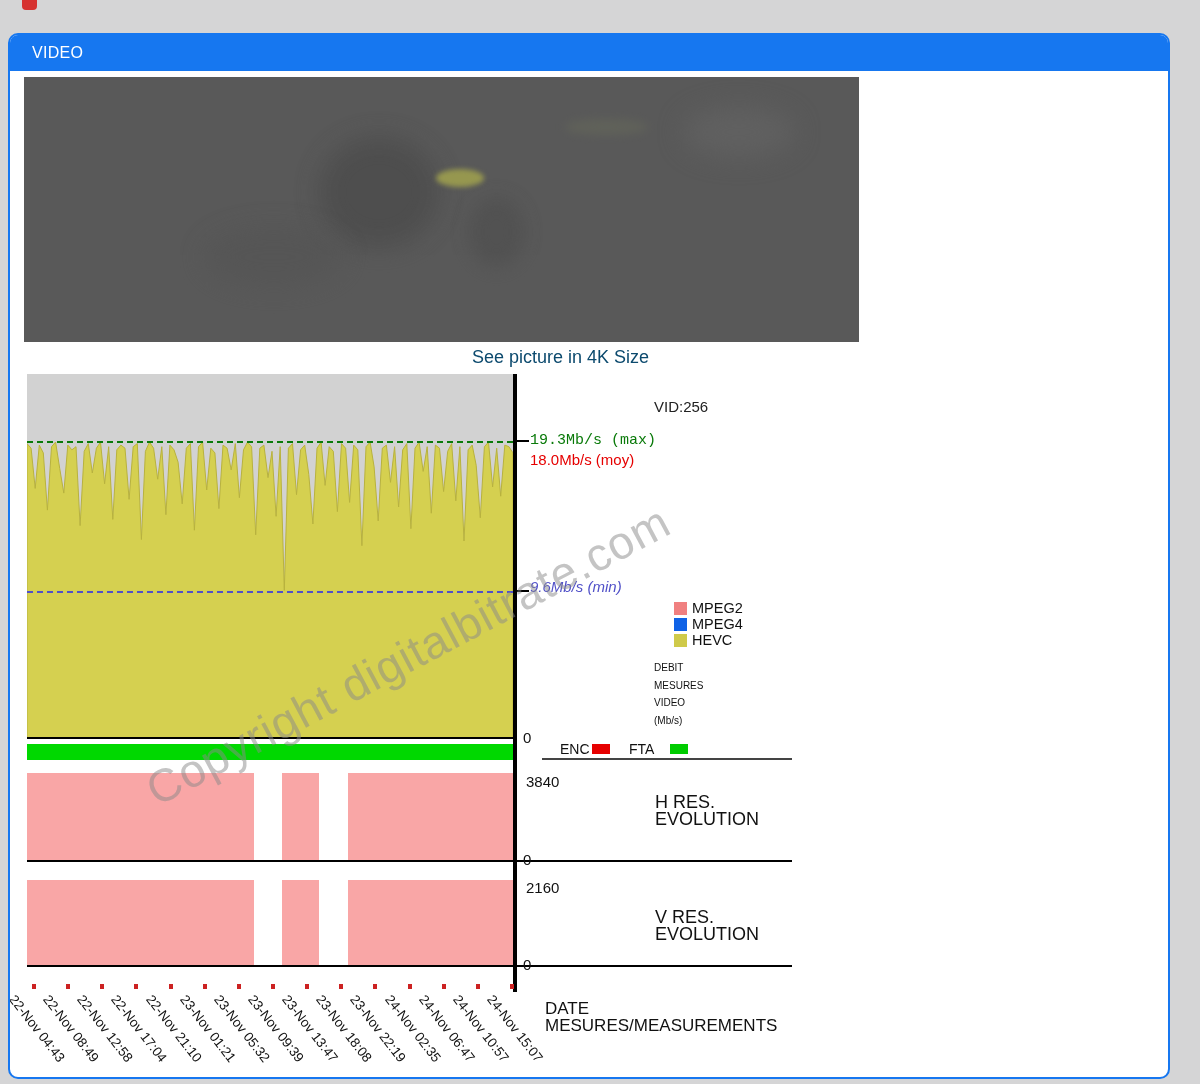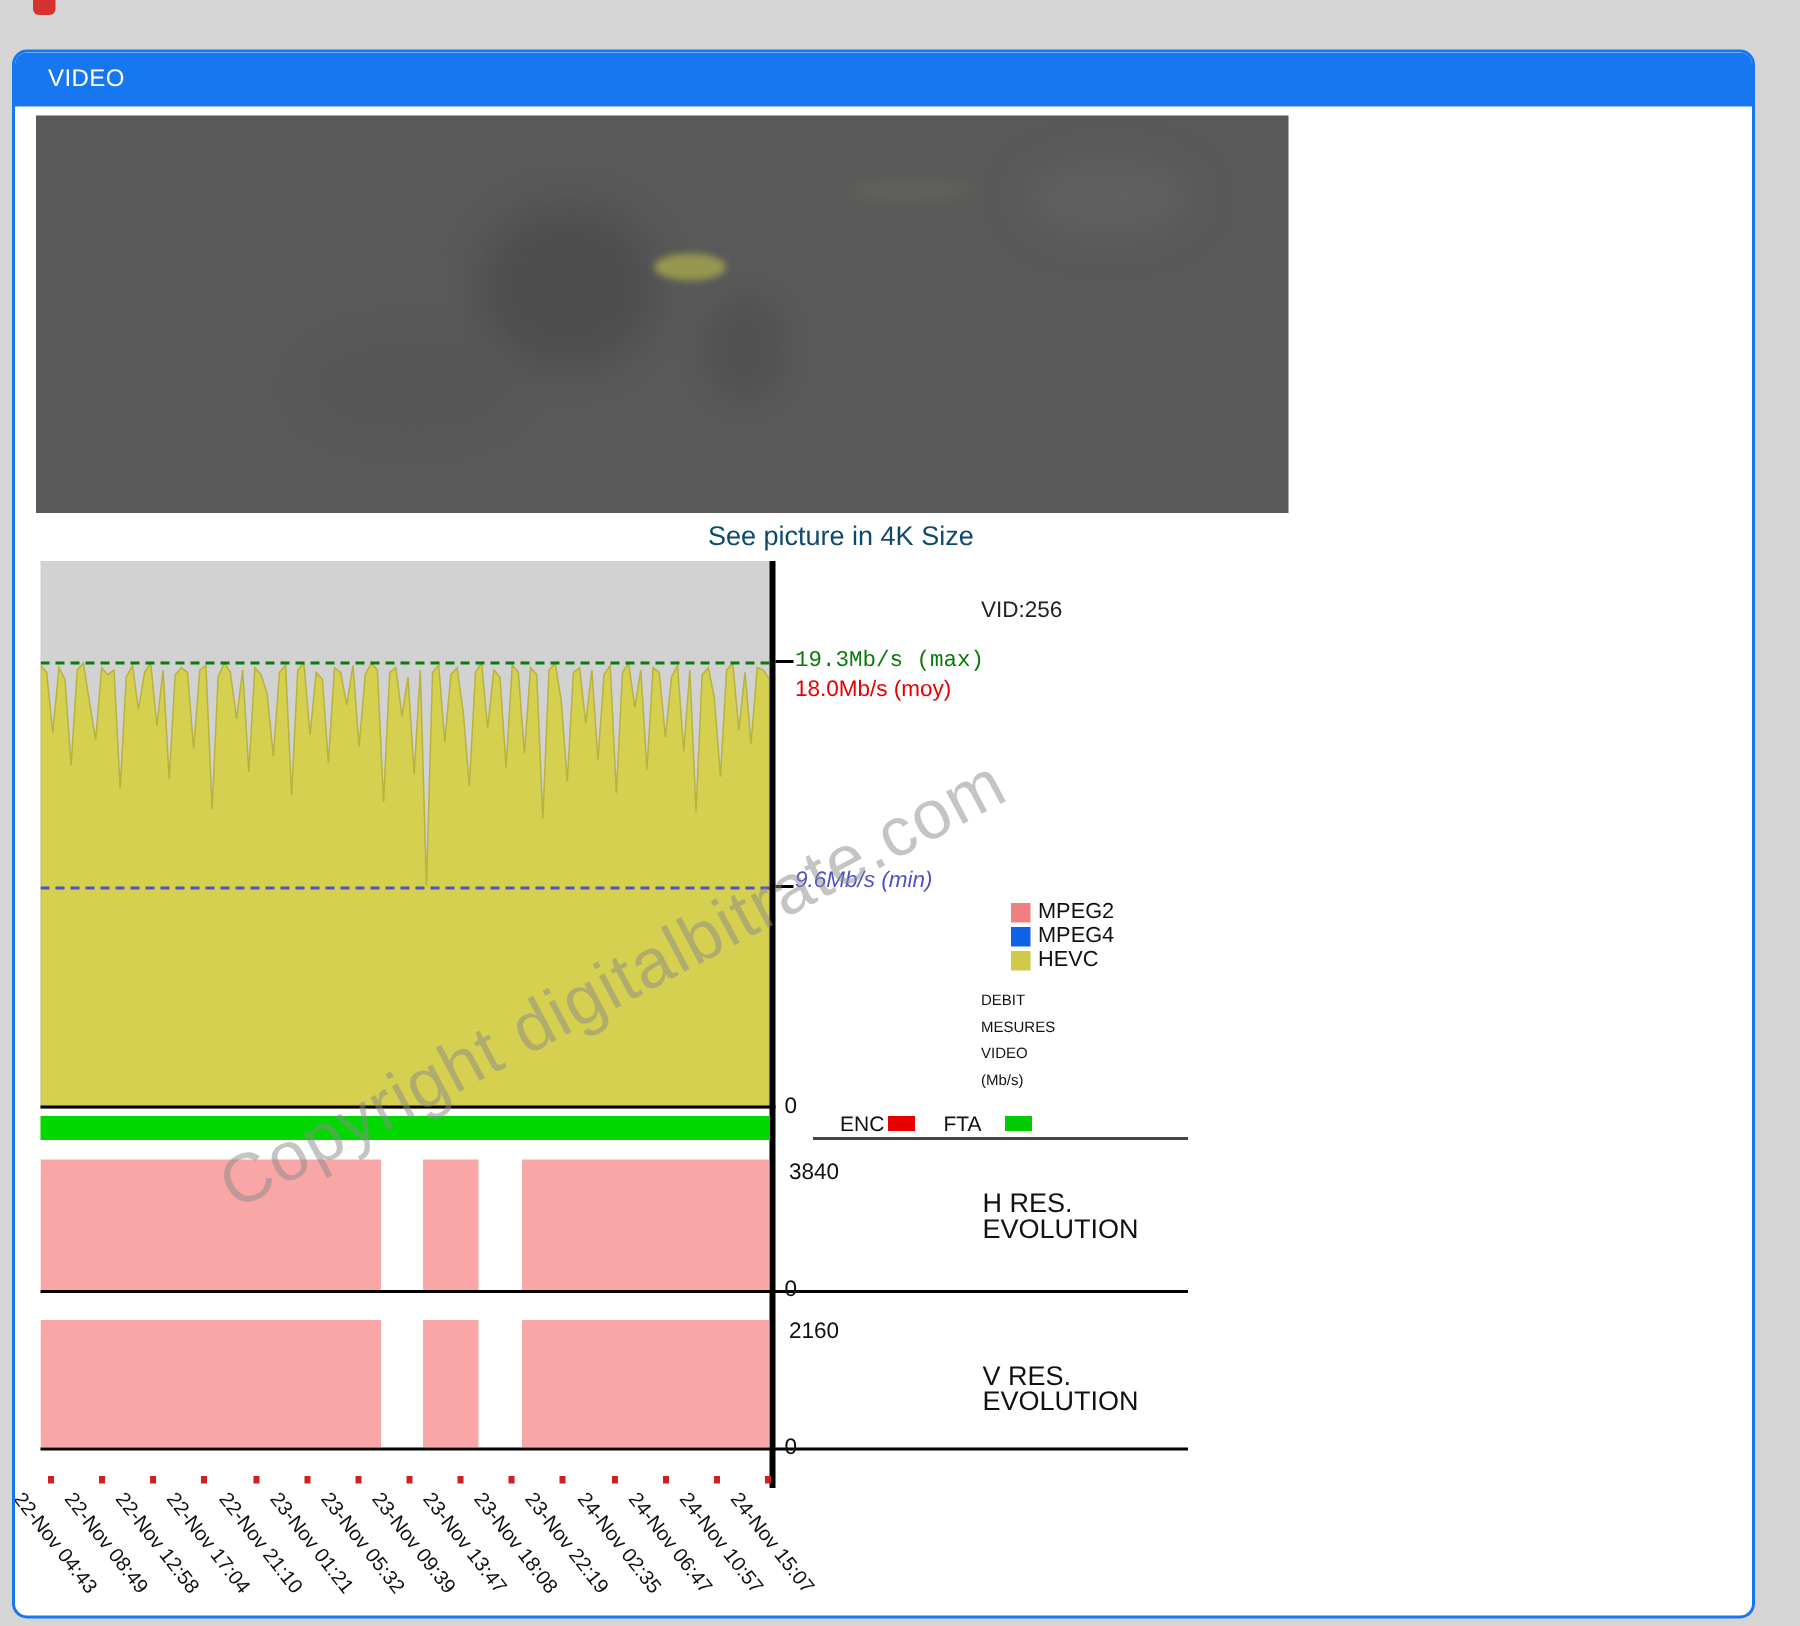--- a/index.html
+++ b/index.html
@@ -192,16 +192,20 @@
         <div class="date-label" style="left: 332.4px;">23-Nov 22:19</div>
         <div class="date-tick" style="left: 380.54px;"></div>
         <div class="date-label" style="left: 366.54px;">24-Nov 02:35</div>
         <div class="date-tick" style="left: 414.68px;"></div>
         <div class="date-label" style="left: 400.68px;">24-Nov 06:47</div>
         <div class="date-tick" style="left: 448.82px;"></div>
         <div class="date-label" style="left: 434.82px;">24-Nov 10:57</div>
         <div class="date-tick" style="left: 482.96px;"></div>
         <div class="date-label" style="left: 468.96px;">24-Nov 15:07</div>
       </div>
+    <div id="date-caption">
+      <div>DATE</div>
+      <div>MESURES/MEASUREMENTS</div>
+    </div>
 
     <div id="watermark">Copyright digitalbitrate.com</div>
   </div>
 </div>
 
 </body></html>

